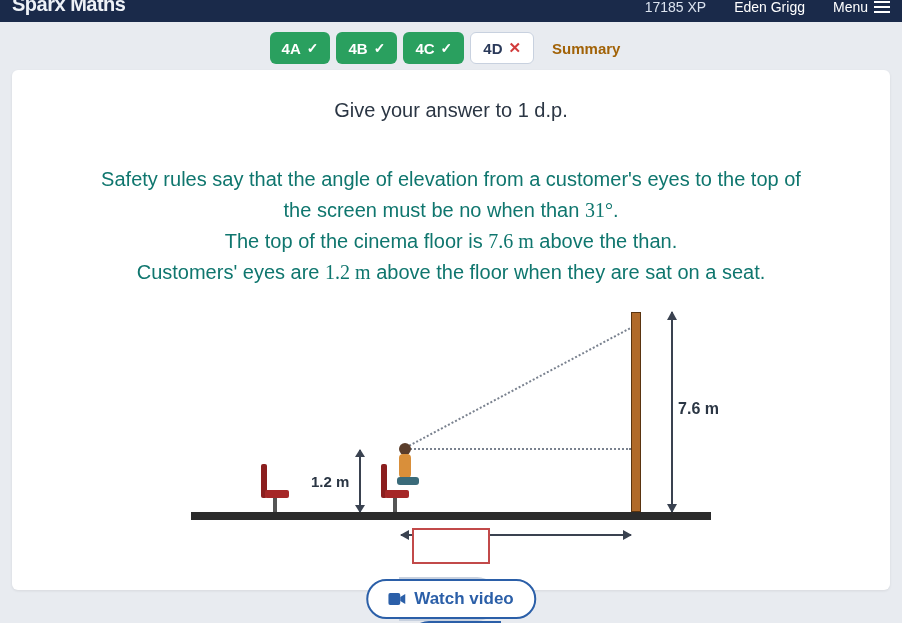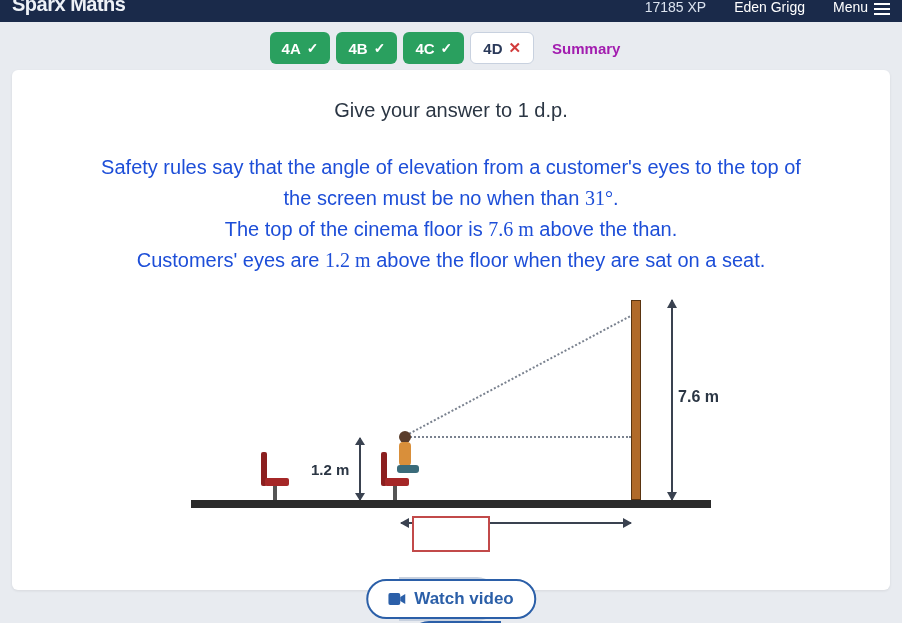--- a/index.html
+++ b/index.html
@@ -28,21 +28,21 @@
     margin-top: -6px;
   }
   .header-right {
     display: flex;
     align-items: center;
     gap: 28px;
     font-size: 14px;
   }
   .xp { color: #dbe3ef; }
   .user { color: #fff; }
-  .menu-btn { display: flex; align-items: flex-end; gap: 6px; color:#fff; cursor:pointer; }
+  .menu-btn { display: flex; align-items: center; gap: 6px; color:#fff; cursor:pointer; }
   .hamburger { display:inline-flex; flex-direction:column; gap:3px; }
   .hamburger span { width:16px; height:2px; background:#fff; display:block; }
 
   .tabs-row {
     display:flex;
     justify-content:center;
     gap:6px;
     padding: 10px 0 6px 0;
   }
   .tab {
@@ -51,21 +51,21 @@
     font-size: 15px;
     font-weight: 600;
     display:flex;
     align-items:center;
     gap:6px;
     cursor:pointer;
   }
   .tab-done { background:#2aa05f; color:#fff; }
   .tab-wrong { background:#fff; color:#2b3a5a; border:1px solid #c8d1df; }
   .tab-wrong .x { color:#d23b3b; font-weight:700; }
-  .tab-summary { background:transparent; color:#a21caf; border:none; }
+  .tab-summary { background:transparent; color:#a16207; border:none; }
   .check { font-size:14px; }
 
   .card {
     background:#fff;
     margin: 0 12px;
     border-radius: 6px;
     padding: 0 28px 20px 28px;
     box-shadow: 0 1px 3px rgba(0,0,0,.08);
     height: 520px;
     position:relative;
@@ -79,24 +79,24 @@
     padding-top:2px;
   }
   .q-intro {
     text-align:center;
     color:#2b3644;
     font-size:20px;
     line-height:1.35;
   }
   .q-body {
     text-align:center;
-    color:#1d4ed8;
+    color:#0f766e;
     font-size:20px;
     line-height:1.55;
-    margin-top: 28px;
+    margin-top: 40px;
   }
   .q-body .num { font-family: Georgia, 'Times New Roman', serif; }
 
   
   .diagram {
     position:relative;
     width: 520px;
     height: 240px;
     margin: 30px auto 0 auto;
   }

